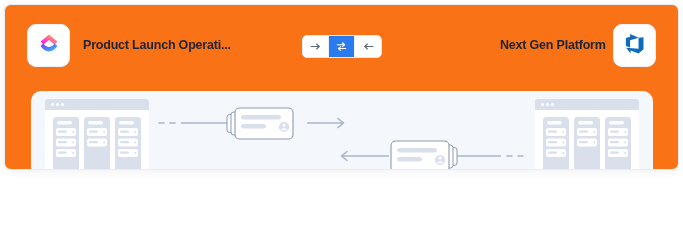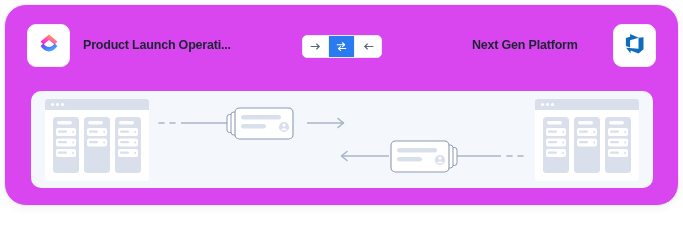--- a/index.html
+++ b/index.html
@@ -13,25 +13,25 @@
     font-family: "Liberation Sans", sans-serif;
     overflow: hidden;
   }
 
   
   #app-card {
     position: absolute;
     left: 4px;
     top: 4px;
     width: 675px;
-    height: 202px;
+    height: 166px;
     box-sizing: border-box;
-    background: #d946ef;
+    background: #f97316;
     border: 1px solid #e9edf3;
-    border-radius: 22px;
+    border-radius: 7px;
     box-shadow: 0 2px 10px rgba(20,30,60,0.06);
     overflow: hidden;
   }
 
   
   #header-row {
     position: absolute;
     left: 0; top: 0;
     width: 675px;
     height: 78px;
@@ -57,21 +57,21 @@
     position: absolute;
     top: 32px;
     font-size: 12.5px;
     font-weight: 700;
     color: #1d2433;
     letter-spacing: -0.2px;
     line-height: 16px;
     white-space: nowrap;
   }
   #source-title { left: 78px; }
-  #target-title { left: 467px; text-align: center; }
+  #target-title { left: 495px; text-align: center; }
 
   
   #direction-toggle {
     position: absolute;
     left: 297px;
     top: 30px;
     height: 23px;
     display: flex;
     box-sizing: border-box;
     border: 1px solid #e6eaf1;

